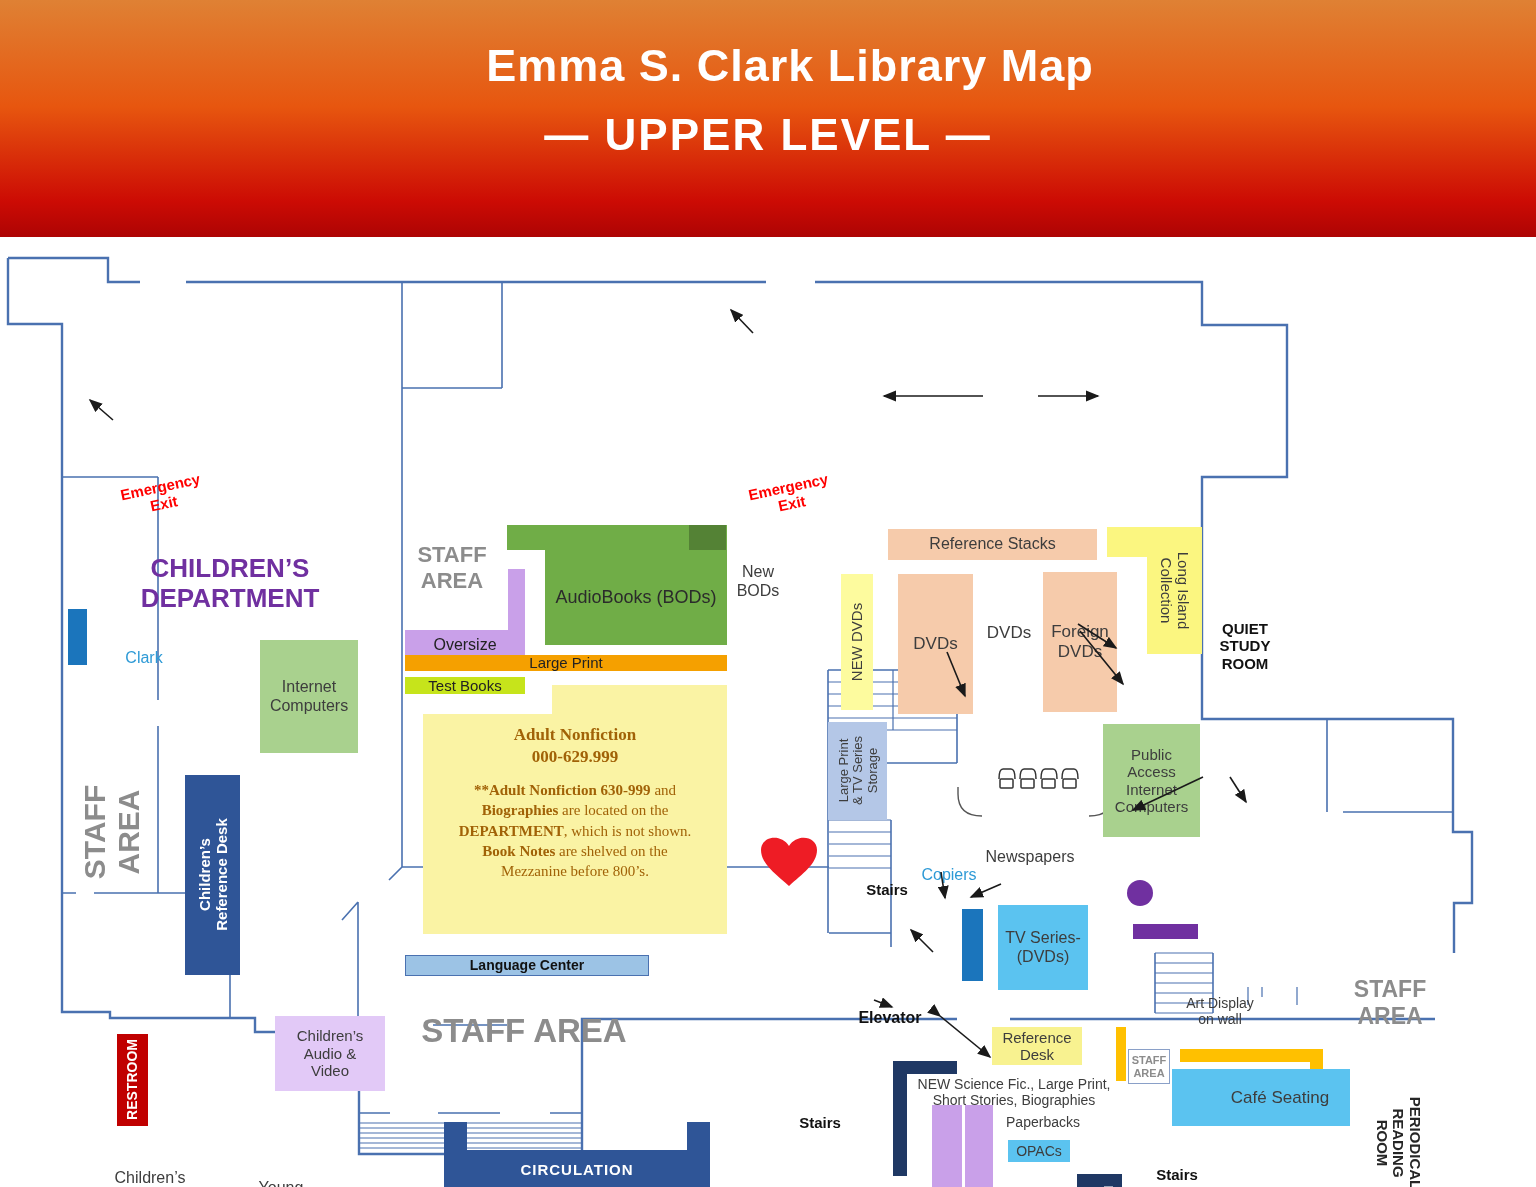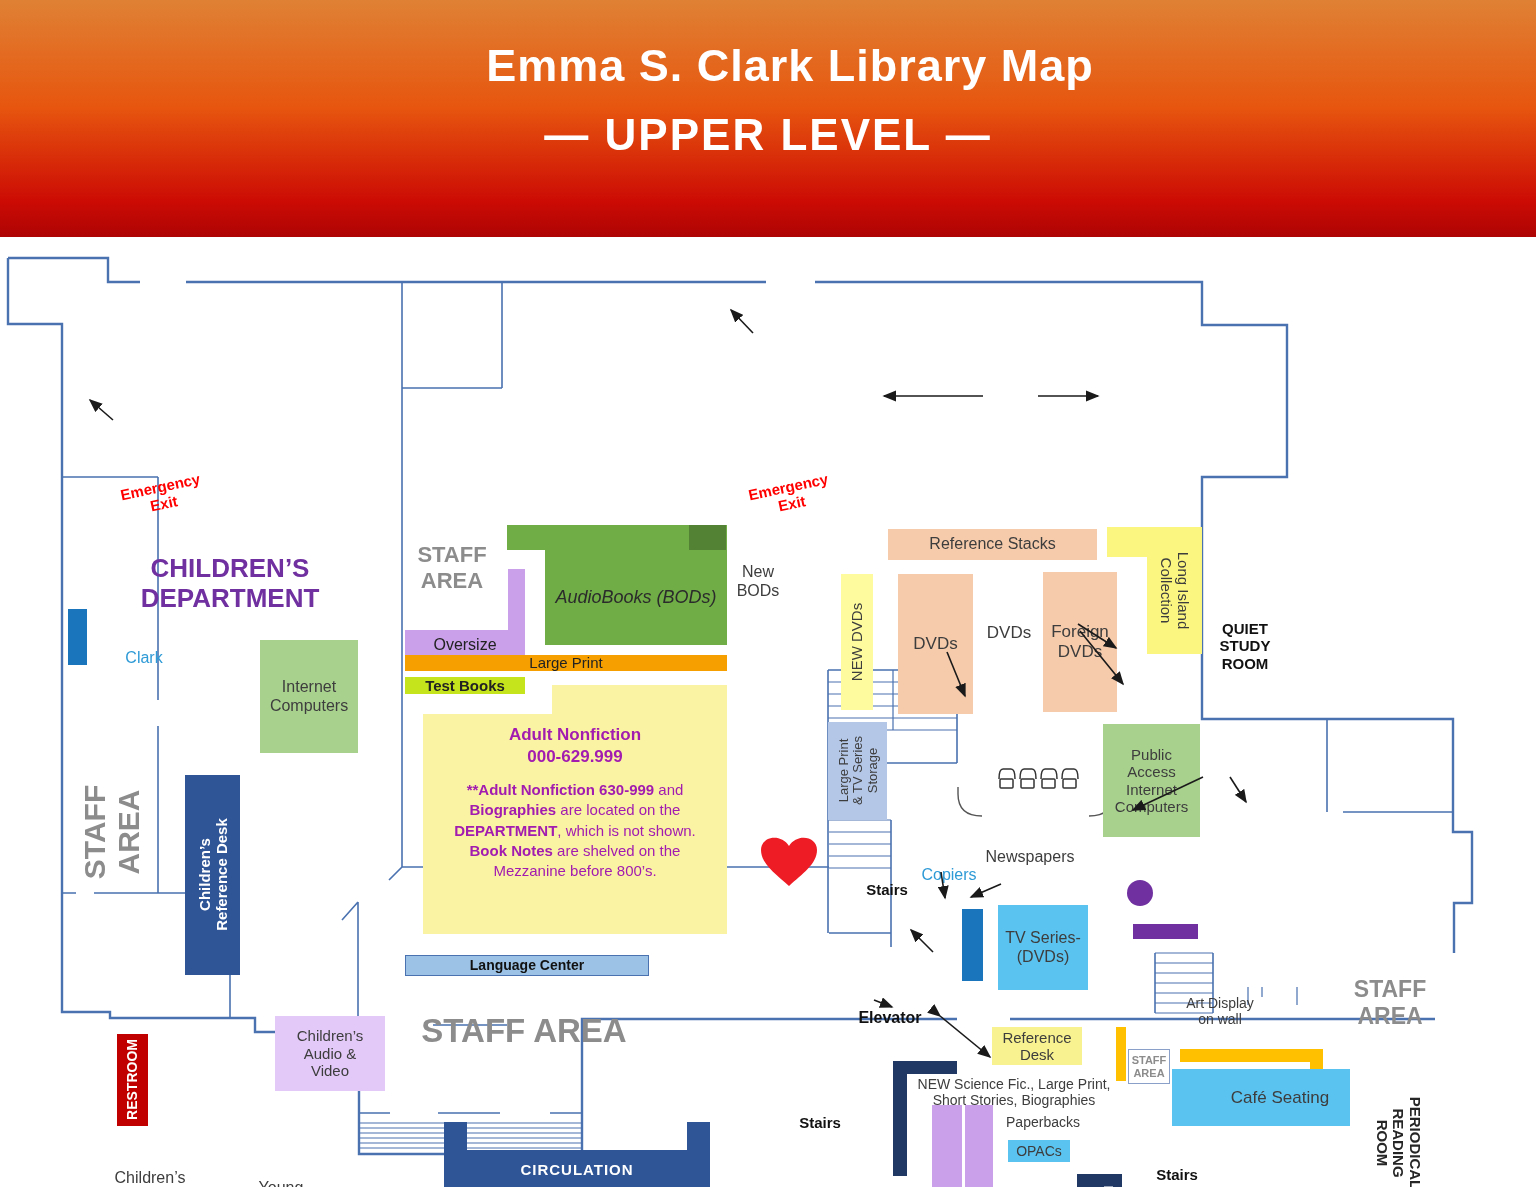--- a/index.html
+++ b/index.html
@@ -109,32 +109,32 @@
     <div class="lb" style="left:83px;top:922px;width:134px;height:76px;font-size:16px;">Children’s
 Programming
 Room</div>
     <div class="lb" style="left:248px;top:936px;width:66px;height:68px;font-size:16px;">Young
 Child
 Area</div>
 
     <div class="lb gray" style="left:402px;top:300px;width:100px;height:62px;font-size:22px;">STAFF
 AREA</div>
     <div class="bx" style="left:507px;top:288px;width:220px;height:25px;background:#70ad47;"></div>
-    <div class="bx lb" style="left:545px;top:313px;width:182px;height:95px;background:#70ad47;font-size:18px;color:#2b2b2b;font-style:italic;">AudioBooks (BODs)</div>
+    <div class="bx lb" style="left:545px;top:313px;width:182px;height:95px;background:#70ad47;font-size:18px;color:#2b2b2b;">AudioBooks (BODs)</div>
     <div class="bx" style="left:689px;top:288px;width:37px;height:25px;background:#548235;"></div>
     <div class="lb" style="left:728px;top:325px;width:60px;height:40px;font-size:16px;">New
 BODs</div>
 
     <div class="bx" style="left:508px;top:332px;width:17px;height:63px;background:#c9a0e9;"></div>
     <div class="bx lb" style="left:405px;top:393px;width:120px;height:30px;background:#c9a0e9;font-size:16px;color:#222;">Oversize</div>
     <div class="bx lb" style="left:405px;top:418px;width:322px;height:16px;background:#f5a000;font-size:15px;color:#222;">Large Print</div>
-    <div class="bx lb" style="left:405px;top:440px;width:120px;height:17px;background:#c6e41b;font-size:15px;color:#222;font-weight:bold;">Test Books</div>
+    <div class="bx lb" style="left:405px;top:440px;width:120px;height:17px;background:#c6e41b;font-size:15px;color:#222;">Test Books</div>
 
     <div class="bx" style="left:552px;top:448px;width:175px;height:30px;background:#faf3a4;"></div>
-    <div class="bx" style="left:423px;top:477px;width:304px;height:220px;background:#faf3a4;color:#a21caf;">
+    <div class="bx" style="left:423px;top:477px;width:304px;height:220px;background:#faf3a4;color:#a16207;font-family:Liberation Serif, serif;">
       <div style="margin-top:10px;text-align:center;white-space:pre-line;font-weight:bold;font-size:17px;line-height:1.3;">Adult Nonfiction
 000-629.999</div>
       <div style="margin-top:12px;text-align:center;white-space:pre-line;font-size:15px;line-height:1.35;"><b>**Adult Nonfiction 630-999</b><span> and
 </span><b>Biographies</b><span> are located on the
 </span><b>DEPARTMENT</b><span>, which is not shown.
 </span><b>Book Notes</b><span> are shelved on the
 Mezzanine before 800’s.</span></div>
     </div>
 
     <div class="bx lb" style="left:405px;top:718px;width:242px;height:19px;background:#9cc3e5;border:1.5px solid #4a71b0;font-weight:bold;font-size:14px;color:#111;">Language Center</div>

